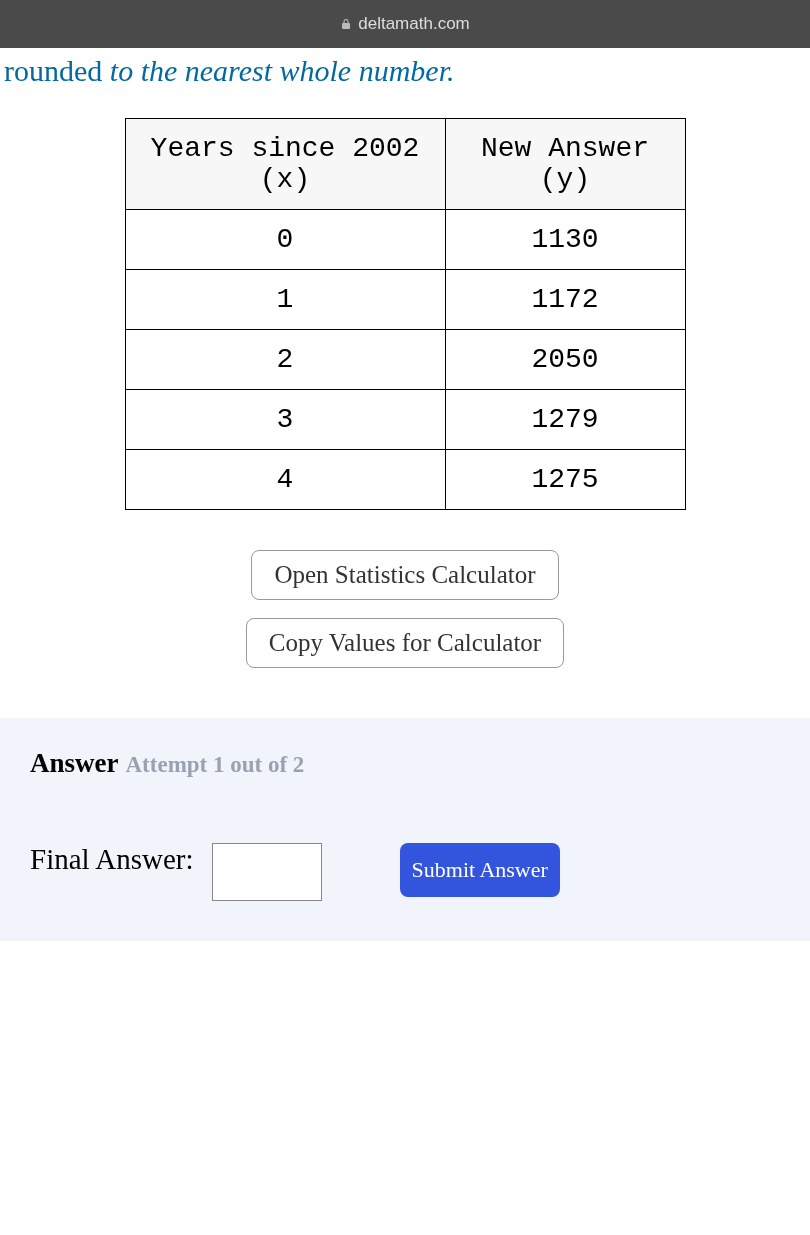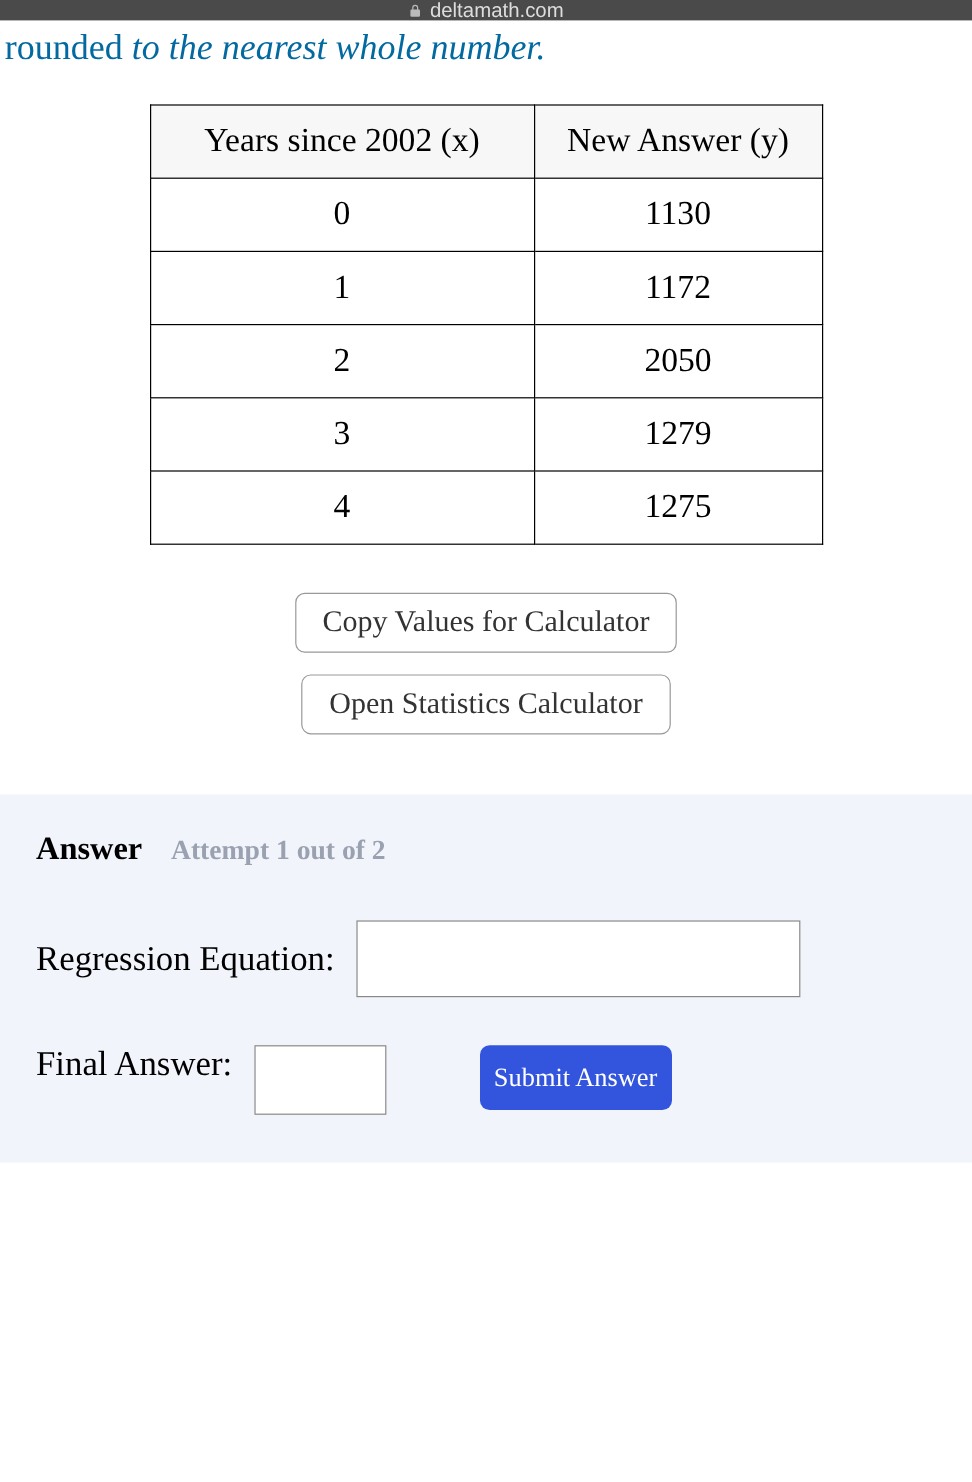--- a/index.html
+++ b/index.html
@@ -7,21 +7,21 @@
       margin: 0;
       padding: 0;
     }
     body {
       font-family: Georgia, 'Times New Roman', serif;
       width: 810px;
       background: #fff;
     }
     .browser-bar {
       background: #4a4a4a;
-      height: 17px;
+      height: 48px;
       display: flex;
       align-items: center;
       justify-content: center;
       gap: 6px;
     }
     .lock-icon {
       width: 12px;
       height: 12px;
       display: inline-flex;
       align-items: center;
@@ -50,20 +50,21 @@
     }
     table {
       border-collapse: collapse;
     }
     th, td {
       border: 1.5px solid #000;
       padding: 14px 20px;
       text-align: center;
       font-size: 28px;
       font-weight: normal;
+      font-family: Liberation Mono, monospace;
     }
     th {
       background: #f7f7f7;
       font-weight: normal;
     }
     .col-x { width: 320px; }
     .col-y { width: 240px; }
     .util-buttons {
       display: flex;
       flex-direction: column;
@@ -81,22 +82,22 @@
       color: #333;
       cursor: pointer;
     }
     .answer-panel {
       background: #f1f4fb;
       padding: 30px 30px 40px 30px;
     }
     .answer-header {
       display: flex;
       align-items: baseline;
-      gap: 24px;
-      margin-bottom: 44px;
+      gap: 7px;
+      margin-bottom: 64px;
     }
     .answer-label {
       font-weight: bold;
       font-size: 27px;
       color: #000;
     }
     .attempt-text {
       font-size: 23px;
       color: #9aa1b0;
       font-weight: bold;
@@ -186,33 +187,29 @@
       </tr>
       <tr>
         <td>4</td>
         <td>1275</td>
       </tr>
     </tbody>
   </table>
 </div>
 
 <div class="util-buttons">
+  <button class="util-btn">Open Statistics Calculator</button>
   <button class="util-btn">Copy Values for Calculator</button>
-  <button class="util-btn">Open Statistics Calculator</button>
 </div>
 
 <div class="answer-panel">
   <div class="answer-header">
     <span class="answer-label">Answer</span>
     <span class="attempt-text">Attempt 1 out of 2</span>
   </div>
 
-  <div class="field-row">
-    <span class="field-label">Regression Equation:</span>
-    <input type="text" class="text-input input-regression" value="" style="">
-  </div>
 
   <div class="final-row">
     <span class="field-label">Final Answer:</span>
     <input type="text" class="text-input input-final" value="" style="">
     <button class="submit-btn">Submit Answer</button>
   </div>
 </div>
 
 </body></html>

